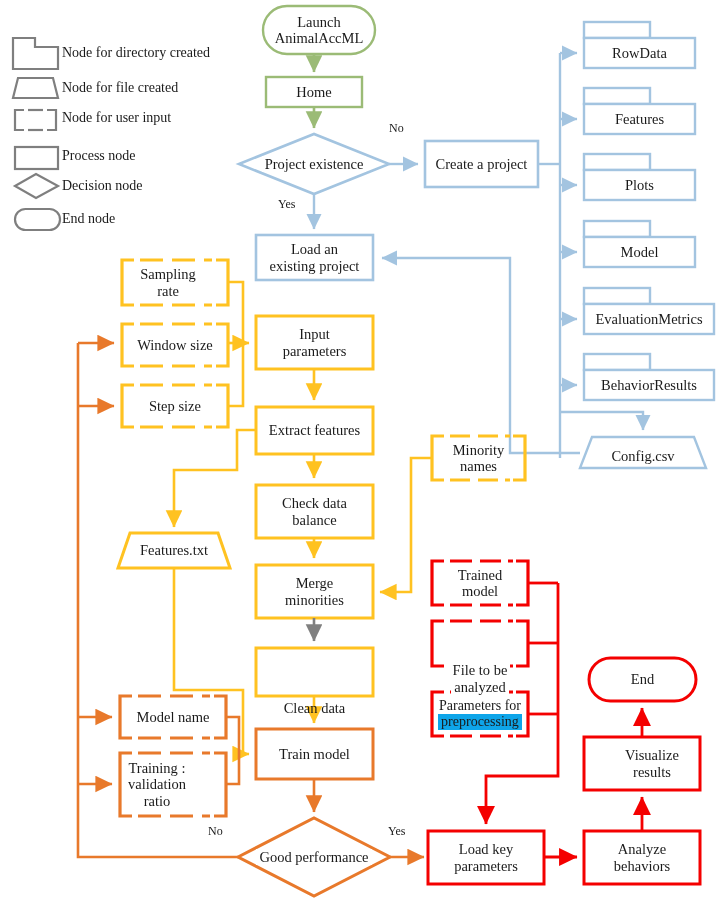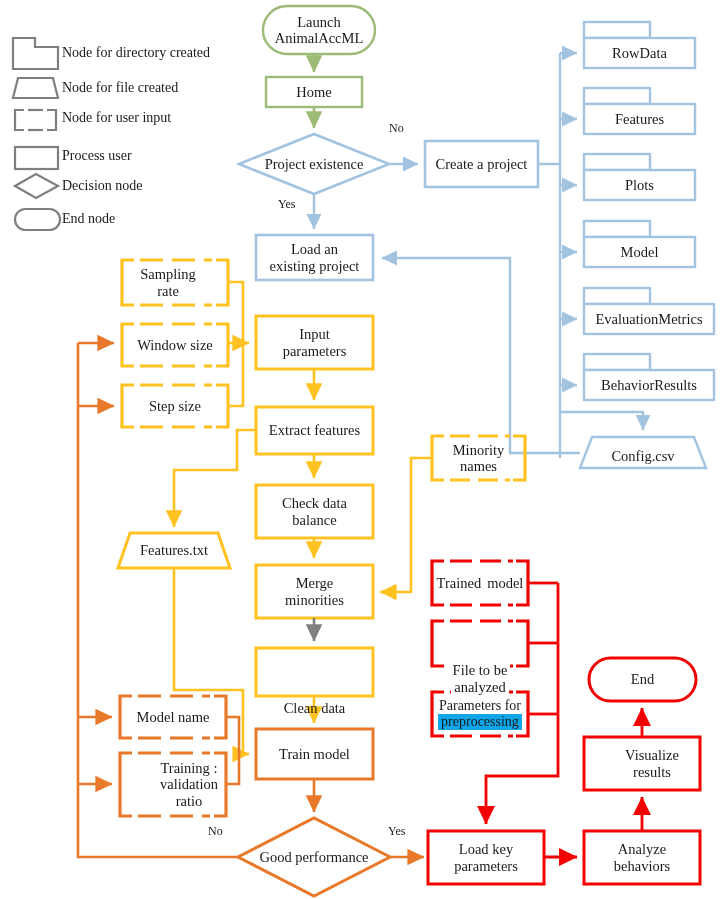--- a/index.html
+++ b/index.html
@@ -237,21 +237,21 @@
       <path d="M558,583 L558,776 L486,776 L486,824" marker-end="url(#ah-red)"></path>
       <path d="M544,857 L577,857" marker-end="url(#ah-red)"></path>
       <path d="M642,831 L642,797" marker-end="url(#ah-red)"></path>
       <path d="M642,737 L642,708" marker-end="url(#ah-red)"></path>
     </g>
   </svg>
 
   <div class="legend-text" style="left:62px;top:45px;">Node for directory created</div>
   <div class="legend-text" style="left:62px;top:80px;">Node for file created</div>
   <div class="legend-text" style="left:62px;top:110px;">Node for user input</div>
-  <div class="legend-text" style="left:62px;top:148px;">Process user</div>
+  <div class="legend-text" style="left:62px;top:148px;">Process node</div>
   <div class="legend-text" style="left:62px;top:178px;">Decision node</div>
   <div class="legend-text" style="left:62px;top:211px;">End node</div>
 
   <div class="node" style="left:263px;top:6px;width:112px;height:48px;flex-direction:column;">
     <span class="nodetext">Launch</span>
     <span class="nodetext">AnimalAccML</span>
   </div>
   <div class="node" style="left:266px;top:77px;width:96px;height:30px;">
     <span class="nodetext">Home</span>
   </div>
@@ -322,33 +322,33 @@
     <span class="nodetext">Merge</span>
     <span class="nodetext">minorities</span>
   </div>
   <div class="node" style="left:256px;top:676px;width:117px;height:64px;font-family:Liberation Serif, serif;">
     <span class="nodetext">Clean data</span>
   </div>
 
   <div class="node" style="left:120px;top:696px;width:106px;height:42px;">
     <span class="nodetext" style="background:#fff;">Model name</span>
   </div>
-  <div class="node" style="left:136px;top:753px;width:106px;height:63px;flex-direction:column;">
+  <div class="node" style="left:104px;top:753px;width:106px;height:63px;flex-direction:column;">
     <span class="nodetext" style="background:#fff;">Training :</span>
     <span class="nodetext" style="background:#fff;">validation</span>
     <span class="nodetext" style="background:#fff;">ratio</span>
   </div>
   <div class="node" style="left:256px;top:729px;width:117px;height:50px;">
     <span class="nodetext">Train model</span>
   </div>
   <div class="node" style="left:238px;top:842px;width:152px;height:30px;">
     <span class="nodetext" style="background:#fff;">Good performance</span>
   </div>
 
-  <div class="node" style="left:432px;top:561px;width:96px;height:44px;flex-direction:row;">
+  <div class="node" style="left:432px;top:561px;width:96px;height:44px;flex-direction:column;">
     <span class="nodetext" style="background:#fff;">Trained</span>
     <span class="nodetext" style="background:#fff;">model</span>
   </div>
   <div class="node" style="left:432px;top:656px;width:96px;height:45px;flex-direction:column;">
     <span class="nodetext" style="background:#fff;">File to be</span>
     <span class="nodetext" style="background:#fff;">analyzed</span>
   </div>
   <div class="node" style="left:428px;top:692px;width:104px;height:44px;flex-direction:column;font-size:14px;">
     <span class="nodetext" style="background:#fff;">Parameters for</span>
     <span class="nodetext" style="background:#0ea5e9;">preprocessing</span>

